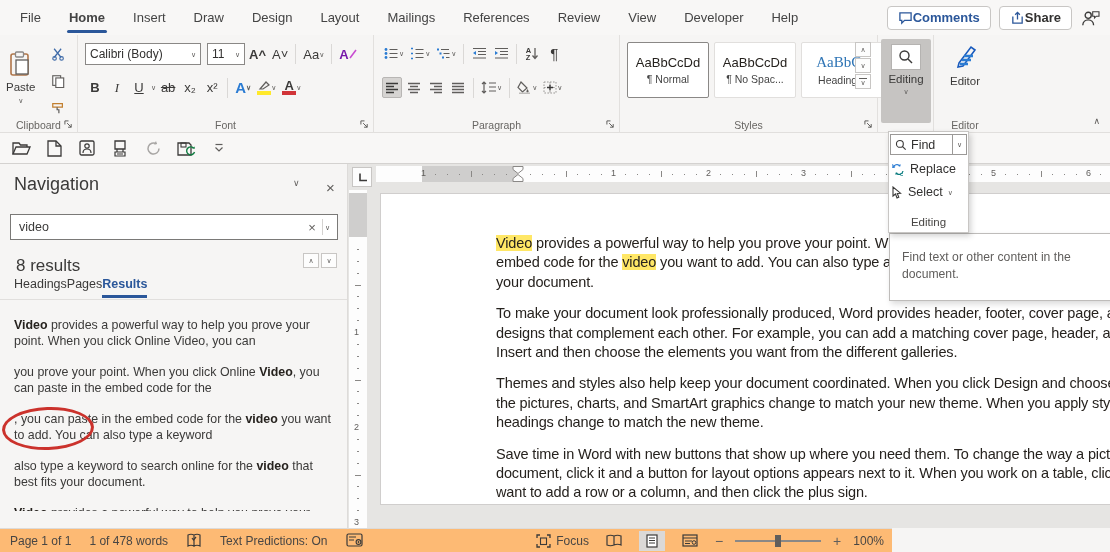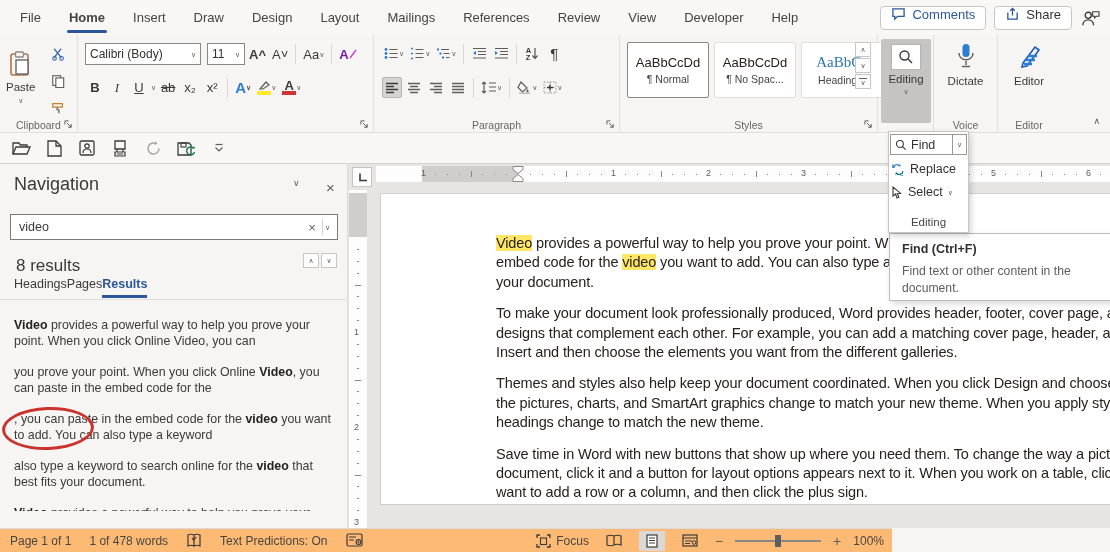--- a/index.html
+++ b/index.html
@@ -8,21 +8,21 @@
        font-family:"Liberation Sans",sans-serif;color:#3b3a39;background:#f6f5f4;}
 
   
   .menubar{position:absolute;left:0;top:0;width:1110px;height:35px;background:#f8f7f6;display:flex;align-items:center;}
   .menu-tabs{display:flex;align-items:stretch;height:35px;margin-left:6px;}
   .menutab{padding:0 14px;display:flex;align-items:center;font-size:13px;color:#444;cursor:default;position:relative;}
   .menutab.active{font-weight:bold;color:#38373
 6;}
   .menutab.active::after{content:"";position:absolute;left:12px;right:12px;bottom:2px;height:3px;background:#2b579a;border-radius:2px;}
   .menubar-right{margin-left:auto;display:flex;align-items:center;gap:8px;padding-right:10px;}
-  .pillbtn{display:flex;align-items:flex-start;gap:6px;height:24px;padding:0 10px;border:1px solid #c8c6c4;border-radius:4px;background:#fff;font-size:13px;font-weight:normal;}
+  .pillbtn{display:flex;align-items:center;height:24px;padding:0 10px;border:1px solid #c8c6c4;border-radius:4px;background:#fff;font-size:13px;font-weight:bold;}
   .pillbtn.comments{color:#2b579a;}
   .pillbtn.share{color:#323130;}
 
   
   .ribbon{position:absolute;left:0;top:35px;width:1110px;height:98px;background:#f6f5f4;border-bottom:1px solid #e1dfdd;display:flex;}
   .group{position:relative;height:98px;border-right:1px solid #e2e0de;flex:0 0 auto;}
   .group-label{position:absolute;bottom:2px;left:0;right:0;text-align:center;font-size:10.5px;color:#686663;}
   .launcher{position:absolute;right:3px;bottom:3px;width:10px;height:10px;}
   .rowline{display:flex;align-items:center;gap:2px;}
   .rbtn{display:flex;align-items:center;justify-content:center;min-width:20px;height:21px;padding:0 2px;border-radius:2px;font-size:13px;color:#3b3a39;}
@@ -243,20 +243,21 @@
             <span class="chev">∨</span>
         </span>
         <span class="rbtn">
           <span style="display:flex;flex-direction:column;align-items:center;font-weight:bold;line-height:11px">
             <span>A</span>
             <span style="width:14px;height:4px;background:#d13438"></span>
           </span>
             <span class="chev">∨</span>
         </span>
       </div>
+      <span class="group-label">Font</span>
       <span class="launcher">
           <svg width="9" height="9" viewBox="0 0 10 10">
             <path d="M1 1 h4 M1 1 v4 M3.5 3.5 L8 8 M8 4.5 V8 H4.5" fill="none" stroke="#605e5c" stroke-width="1.1"></path>
           </svg>
         </span>
     </div>
 
     <div class="group" style="width:246px">
       <div class="rowline" style="position:absolute;left:8px;top:8px">
         <span class="rbtn">
@@ -397,33 +398,20 @@
           <svg width="16" height="16" viewBox="0 0 16 16">
               <circle cx="6.5" cy="6.5" r="4.5" fill="none" stroke="#3b3a39" stroke-width="1.4"></circle>
               <path d="M10 10 L14 14" stroke="#3b3a39" stroke-width="1.4"></path>
             </svg>
         </span>
         <span style="font-size:11.5px">Editing</span>
         <span class="chev">∨</span>
       </div>
     </div>
 
-    <div class="group" style="width:64px">
-      <div class="bigbtn" style="margin:0 auto">
-        <span>
-          <svg width="20" height="28" viewBox="0 0 20 28">
-              <rect x="6.5" y="1" width="7" height="13" rx="3.5" fill="#2b7cd3"></rect>
-              <path d="M3 10 c0 9 14 9 14 0" fill="none" stroke="#605e5c" stroke-width="1.4"></path>
-              <path d="M10 18 v4 M6 23.5 h8" stroke="#605e5c" stroke-width="1.4"></path>
-            </svg>
-        </span>
-        <span>Dictate</span>
-      </div>
-      <span class="group-label">Voice</span>
-    </div>
 
     <div class="group" style="width:62px;border-right:0">
       <div class="bigbtn" style="margin:0 auto">
         <span>
           <svg width="28" height="28" viewBox="0 0 28 28">
               <path d="M8 20 L20 4 L24 7 L12 23 L7 24 z" fill="none" stroke="#185abd" stroke-width="1.6"></path>
               <path d="M13 13 h9 M11 17 h9 M9 21 h8" stroke="#2b7cd3" stroke-width="2.4"></path>
             </svg>
         </span>
         <span>Editor</span>
@@ -673,21 +661,20 @@
             <path d="M2 1 L2 10 L4.5 8 L6 12 L7.8 11.2 L6.3 7.4 L9.5 7.2 z" fill="#fff" stroke="#3b3a39" stroke-width="1.1"></path>
           </svg>
         </span>
       <span>Select</span>
       <span class="chev">∨</span>
     </div>
     <div class="fm-group">Editing</div>
   </div>
 
   <div class="tooltip">
-    <div class="tt-title">Find (Ctrl+F)</div>
     <div class="tt-body">Find text or other content in the document.</div>
   </div>
 
   <footer class="statusbar">
     <div class="sb-left">
       <span>Page 1 of 1</span>
       <span>1 of 478 words</span>
       <span>
           <svg width="16" height="15" viewBox="0 0 16 15">
             <path d="M2 2 q3-1.5 6 0 v11 q-3-1.5-6 0 z M14 2 q-3-1.5-6 0 v11 q3-1.5 6 0 z" fill="none" stroke="#3b3a39" stroke-width="1.2"></path>

